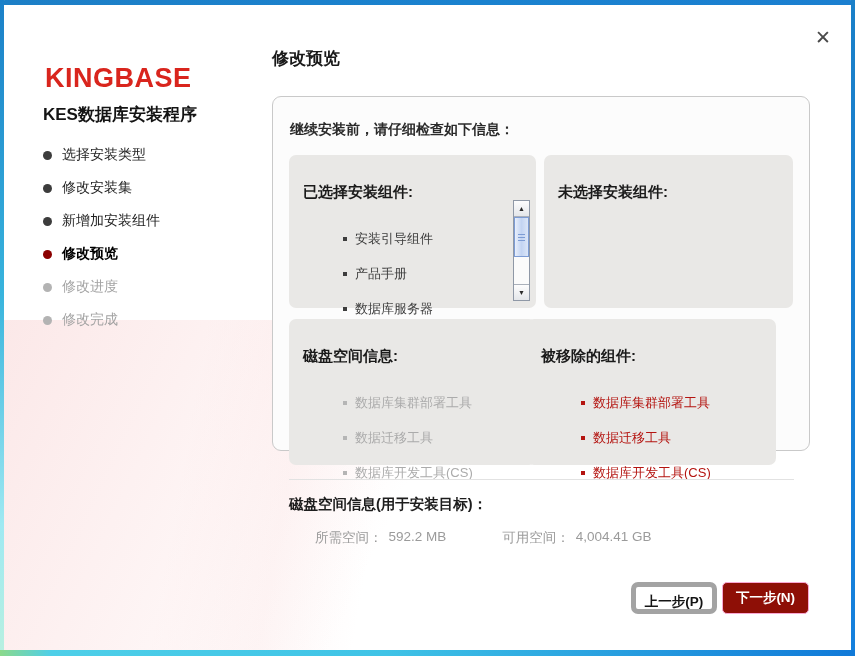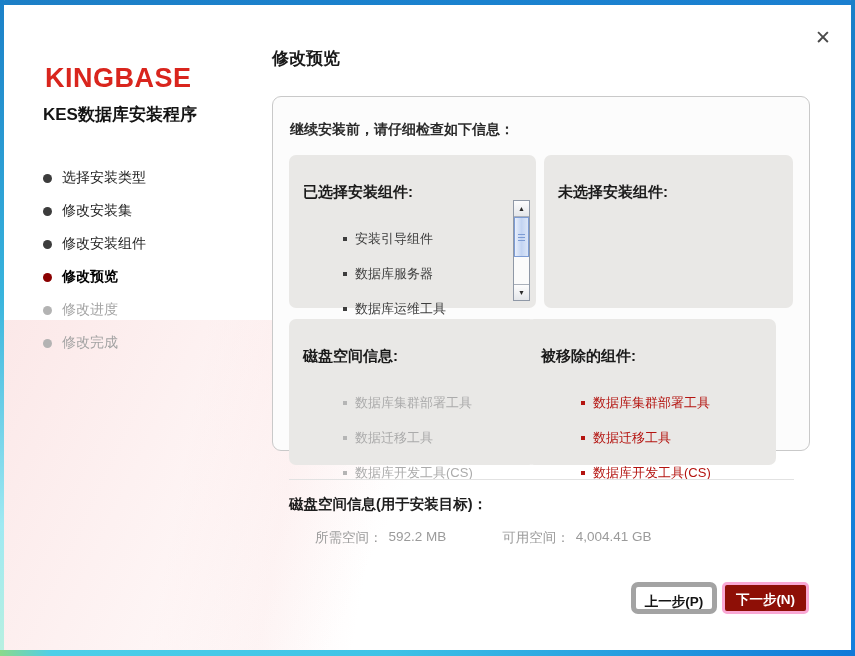--- a/index.html
+++ b/index.html
@@ -26,21 +26,21 @@
     pointer-events:none; z-index:0; }
 
   
   .close-btn { position:absolute; top:26px; right:20px; width:24px; height:24px;
     font-size:19px; line-height:24px; text-align:center; color:#4a4a4a; cursor:pointer; z-index:6; }
 
   
   .logo { position:absolute; left:45px; top:63px; font-size:27px; font-weight:bold;
     color:#d9251d; letter-spacing:0.5px; font-stretch:condensed; z-index:2; }
   .app-title { position:absolute; left:43px; top:103px; font-size:17px; font-weight:bold; color:#141414; z-index:2; }
-  .steps { position:absolute; left:43px; top:168px; z-index:2;font-family:Liberation Serif, serif; }
+  .steps { position:absolute; left:43px; top:145px; z-index:2;font-family:Liberation Serif, serif; }
   .step { display:flex; align-items:center; height:20px; margin-bottom:13px; font-size:14px; }
   .step .dot { width:9px; height:9px; border-radius:50%; margin-right:10px; flex:0 0 auto; }
   .step.done .dot { background:#3c3c3c; }
   .step.done .lbl { color:#1f1f1f; }
   .step.current .dot { background:#8b0000; }
   .step.current .lbl { color:#000; font-weight:bold; }
   .step.pending .dot { background:#b3b3b3; }
   .step.pending .lbl { color:#a3a3a3; }
 
   
@@ -79,21 +79,21 @@
   .disk-row { position:absolute; left:42px; top:432px; font-size:13.5px; color:#9b9b9b; display:flex; }
   .disk-row .gap { width:56px; }
   .disk-row .val { margin-left:6px; }
 
   
   .btn-prev { position:absolute; left:631px; top:582px; width:86px; height:32px;
     background:#ffffff; border:5px solid #a3a3a3; border-radius:7px;
     font-size:13.5px; font-weight:bold; color:#141414; text-align:center; line-height:30px; cursor:pointer; z-index:3;
     font-family:inherit; }
   .btn-next { position:absolute; left:722px; top:582px; width:87px; height:32px;
-    background:#8e0f06; border:3px solid #f9a8d4; border-radius:5px;
+    background:#8e0f06; border:1px solid #f9a8d4; border-radius:5px;
     font-size:13.5px; font-weight:bold; color:#ffffff; text-align:center; line-height:30px; cursor:pointer; z-index:3;
     font-family:inherit; }
 </style>
 </head>
 <body>
 
 <div class="frame-top"></div>
 <div class="frame-left"></div>
 <div class="frame-right"></div>
 <div class="frame-bottom"></div>
@@ -108,21 +108,21 @@
   <div class="step done">
     <span class="dot"></span>
     <span class="lbl">选择安装类型</span>
   </div>
   <div class="step done">
     <span class="dot"></span>
     <span class="lbl">修改安装集</span>
   </div>
   <div class="step done">
     <span class="dot"></span>
-    <span class="lbl">修改安装组件</span>
+    <span class="lbl">新增加安装组件</span>
   </div>
   <div class="step current">
     <span class="dot"></span>
     <span class="lbl">修改预览</span>
   </div>
   <div class="step pending">
     <span class="dot"></span>
     <span class="lbl">修改进度</span>
   </div>
   <div class="step pending">
@@ -135,20 +135,24 @@
 
 <div class="panel">
   <div class="notice">继续安装前，请仔细检查如下信息：</div>
 
   <div class="cbox selected">
     <h3>已选择安装组件:</h3>
     <ul>
       <li>
           <span class="sq"></span>
           <span>安装引导组件</span>
+        </li>
+      <li>
+          <span class="sq"></span>
+          <span>产品手册</span>
         </li>
       <li>
           <span class="sq"></span>
           <span>数据库服务器</span>
         </li>
       <li>
           <span class="sq"></span>
           <span>数据库运维工具</span>
         </li>
     </ul>

